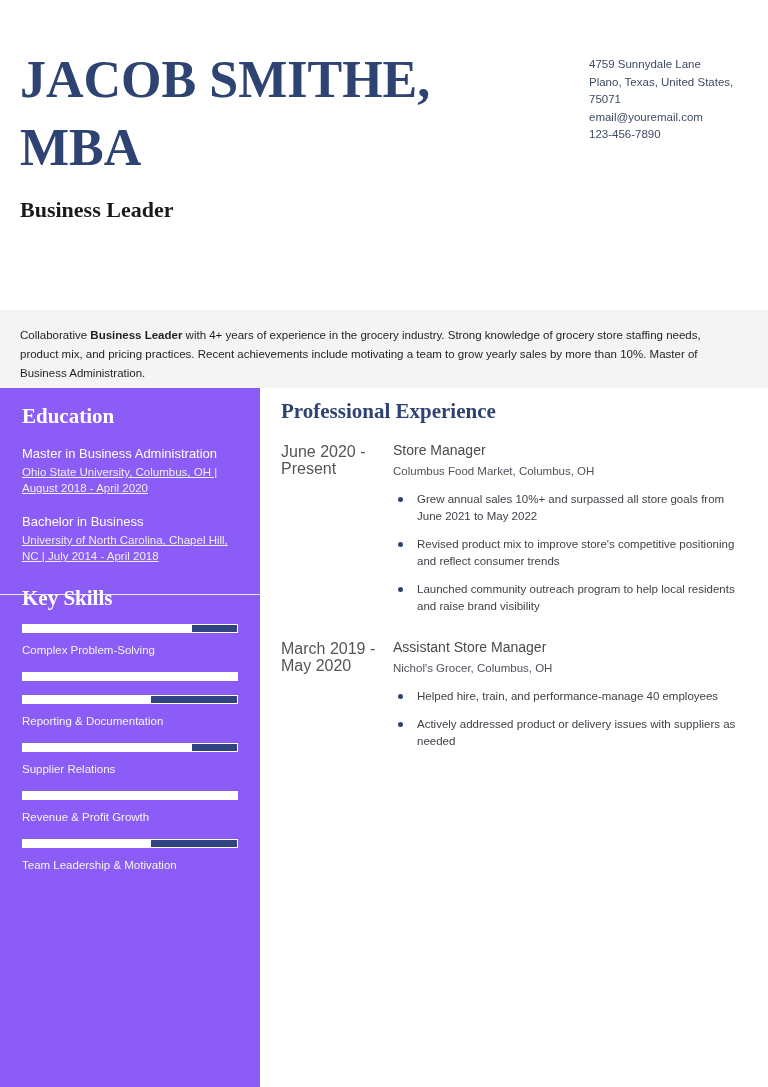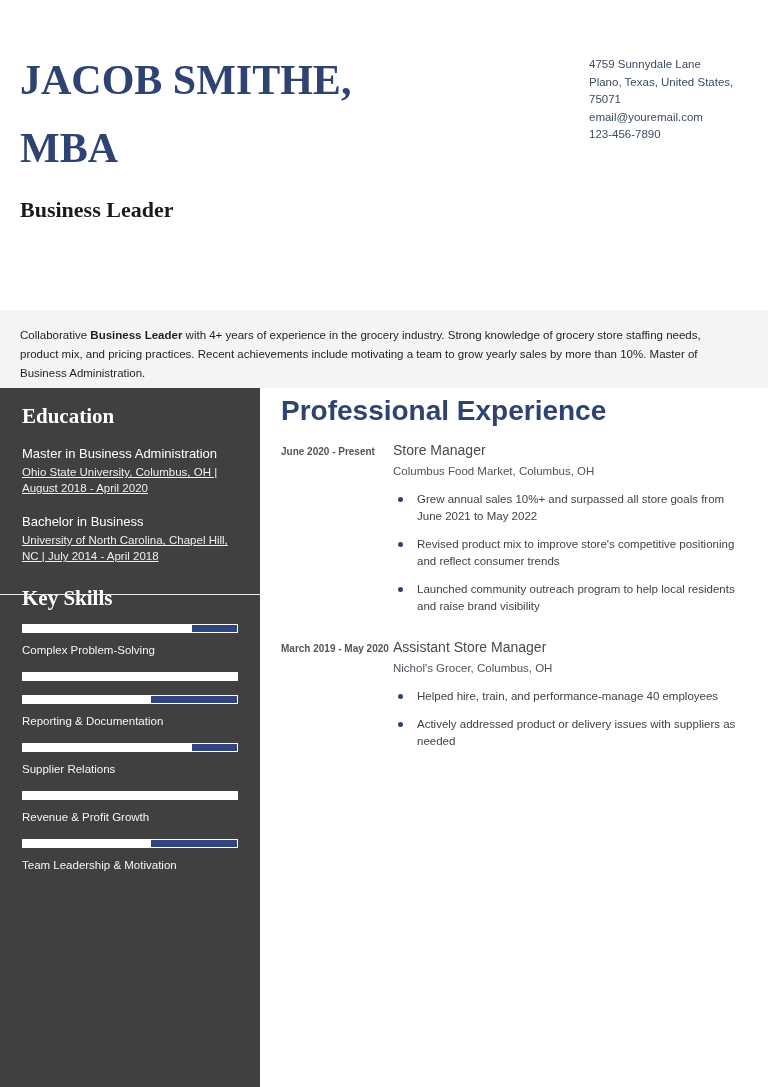--- a/index.html
+++ b/index.html
@@ -29,21 +29,21 @@
   }
   .name-block {
     position: absolute;
     left: 20px;
     top: 46px;
     width: 420px;
   }
   .name {
     font-family: "Liberation Serif", serif;
     font-weight: bold;
-    font-size: 42px;
+    font-size: 52px;
     line-height: 68px;
     color: #2E4372;
     letter-spacing: 0px;
     margin: 0;
   }
   .job-title {
     font-family: "Liberation Serif", serif;
     font-weight: bold;
     font-size: 22px;
     line-height: 28px;
@@ -80,21 +80,21 @@
   }
   .summary b { font-weight: bold; }
 
   
   .sidebar {
     position: absolute;
     left: 0;
     top: 388px;
     width: 260px;
     height: 699px;
-    background: #404040;
+    background: #8b5cf6;
     color: #ffffff;
     box-sizing: border-box;
   }
   .side-section { padding: 0 22px; }
   .side-heading {
     font-family: "Liberation Serif", serif;
     font-weight: bold;
     font-size: 21px;
     line-height: 24px;
     color: #ffffff;
@@ -147,39 +147,38 @@
   }
 
   
   .main {
     position: absolute;
     left: 281px;
     top: 398px;
     width: 470px;
   }
   .main-heading {
-    font-family: Liberation Sans, sans-serif;
+    font-family: Liberation Serif, serif;
     font-weight: bold;
-    font-size: 28px;
+    font-size: 21px;
     line-height: 26px;
     color: #2E4372;
     margin: 0 0 16px 0;
   }
   .job {
     display: flex;
     margin-bottom: 22px;
   }
   .job-dates {
     width: 112px;
     flex: 0 0 112px;
-    font-size: 10px;
+    font-size: 16px;
     line-height: 17px;
     color: #555555;
     padding-top: 3px;
-    font-weight: bold;
   }
   .job-body { flex: 1 1 auto; }
   .job-role {
     font-size: 14px;
     line-height: 20px;
     color: #4A4A4A;
   }
   .job-company {
     font-size: 11.5px;
     line-height: 18px;

